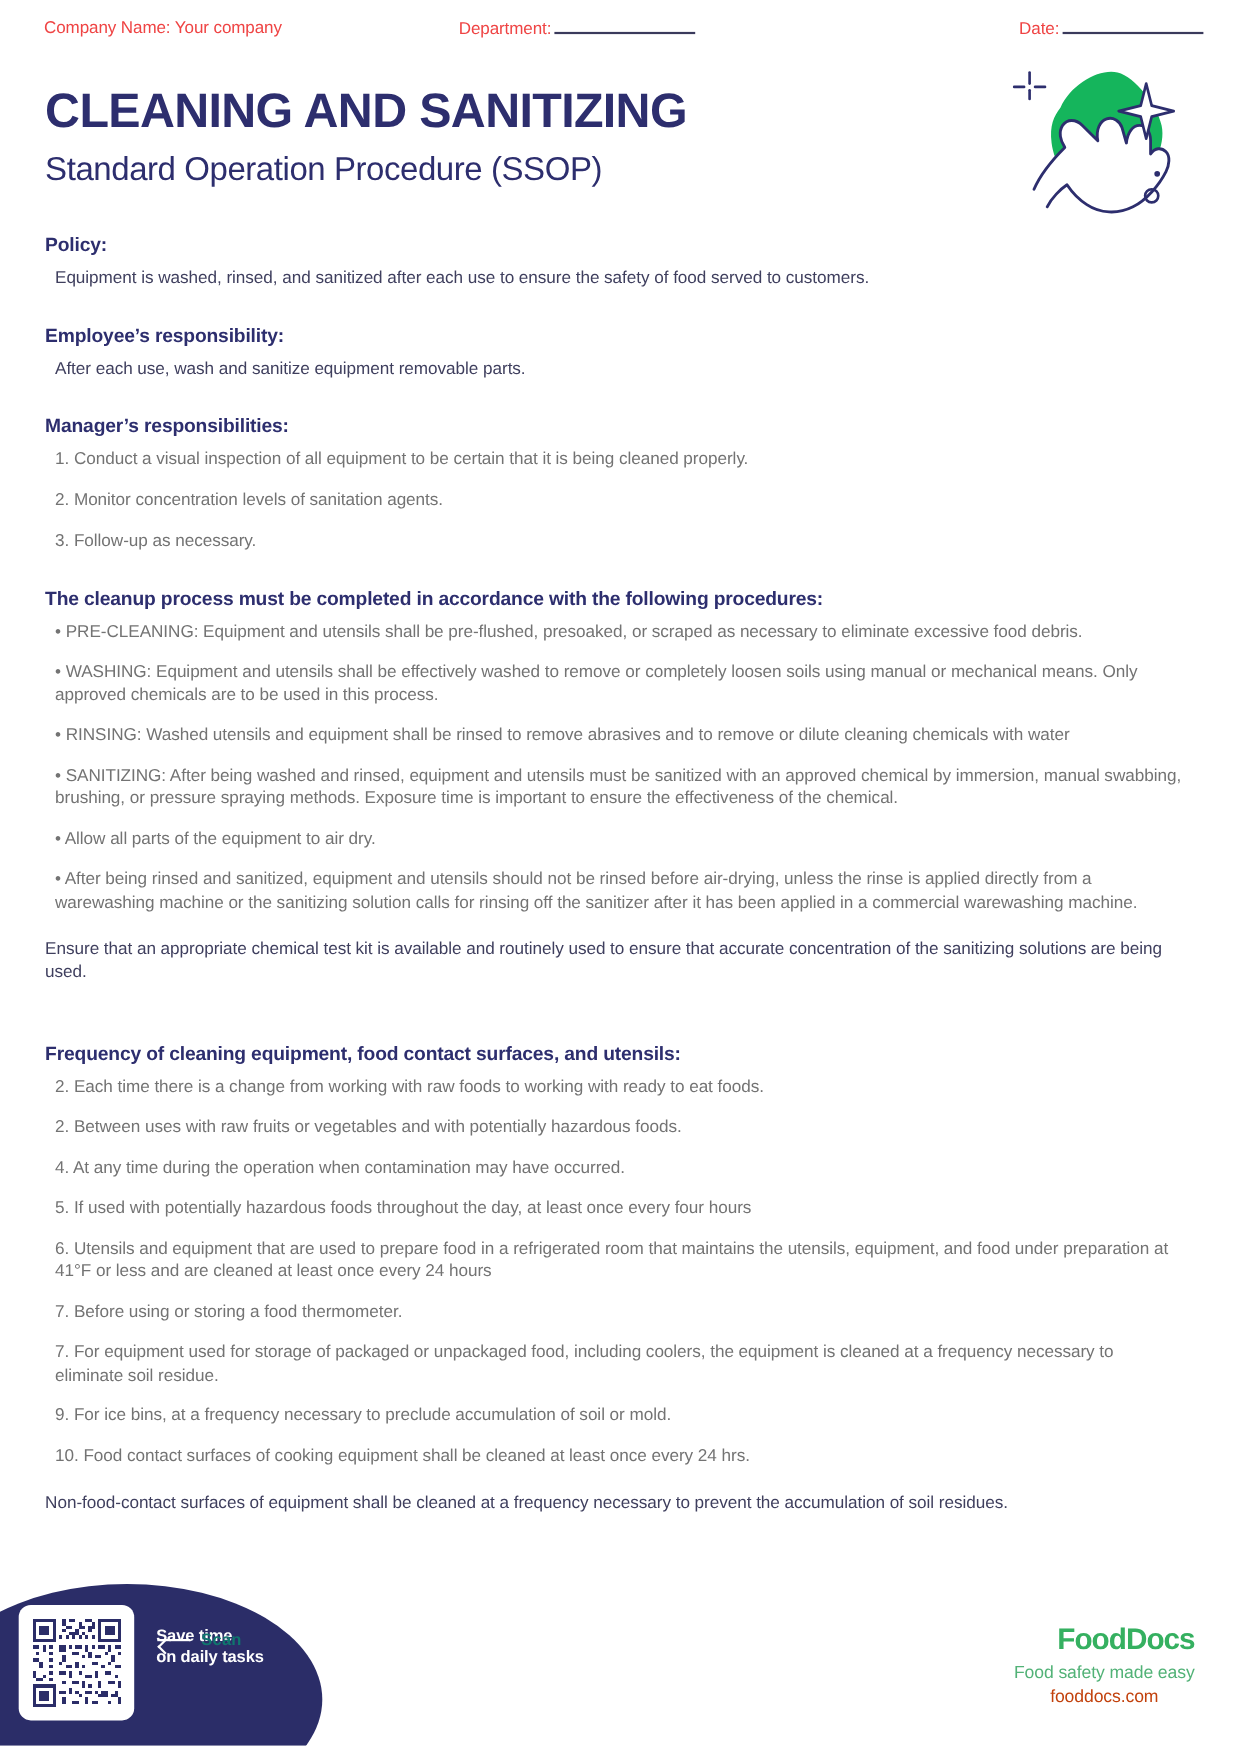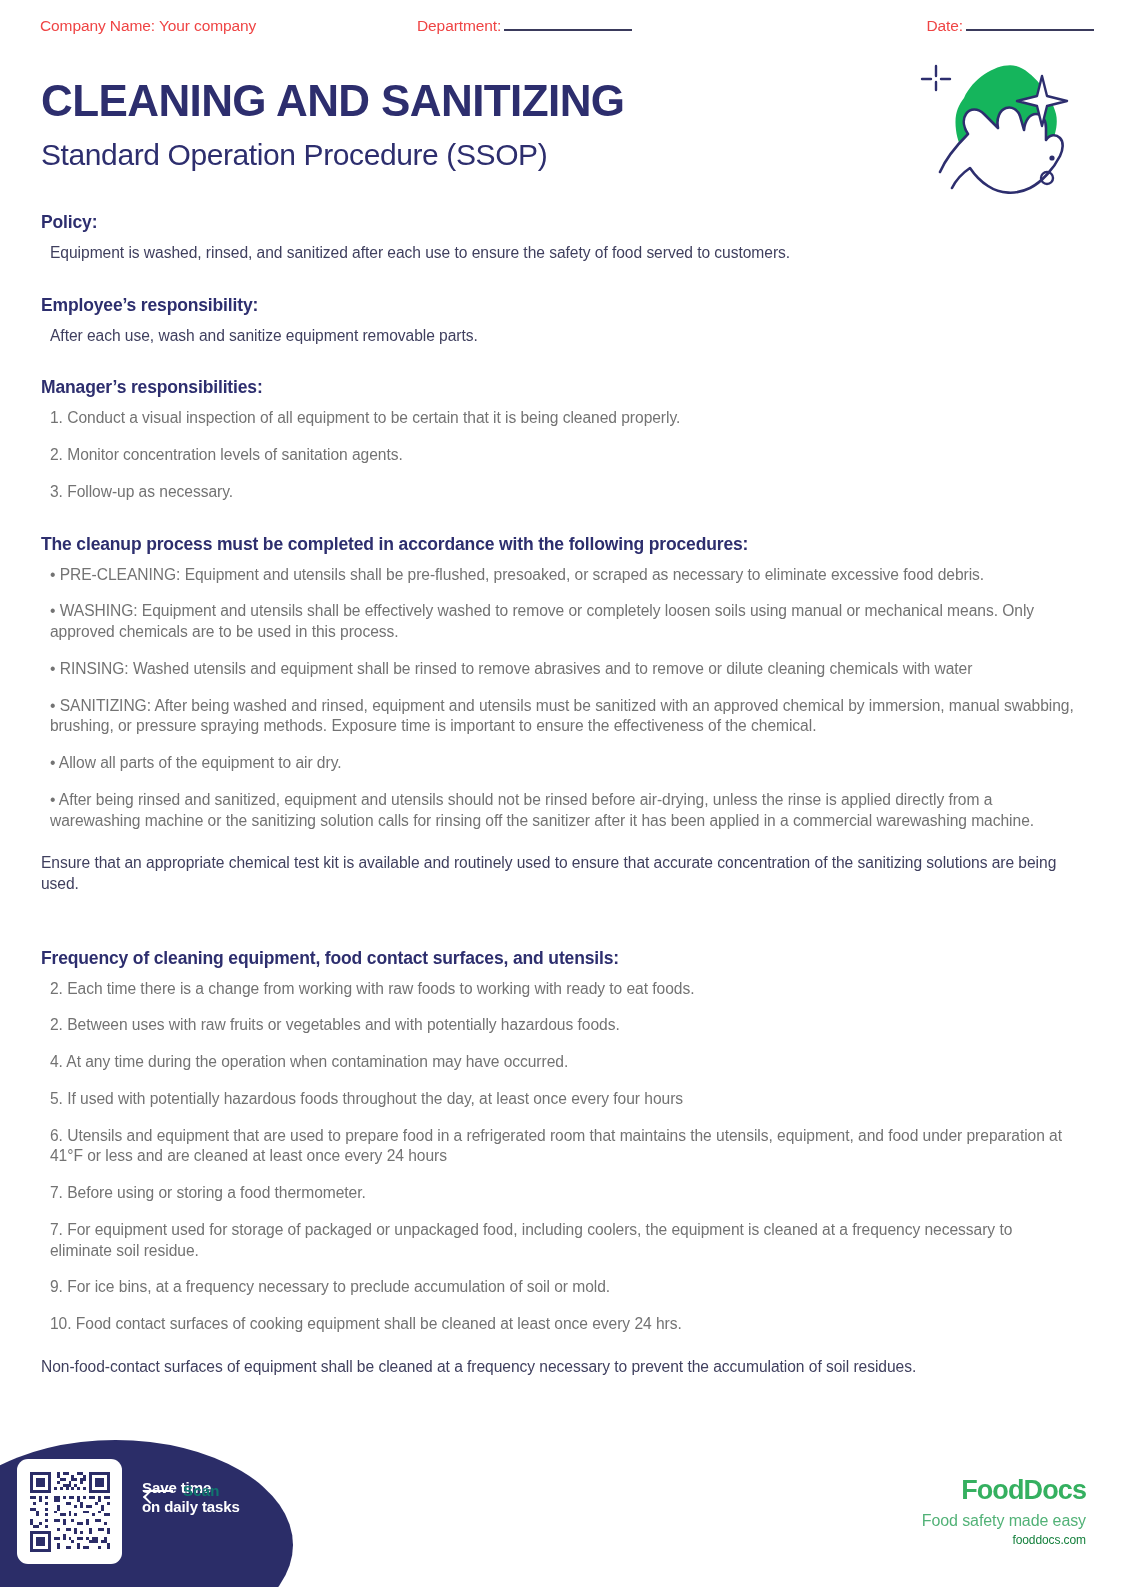--- a/index.html
+++ b/index.html
@@ -202,21 +202,21 @@
     border-bottom: 2px solid #ffffff;
     transform: rotate(45deg);
     transform-origin: left bottom;
   }
 
   
   .brand {
     position: absolute;
     right: 48px;
     top: 1477px;
-    text-align: right;
+    text-align: center;
   }
   .brand-logo {
     display: flex;
     align-items: center;
     justify-content: flex-end;
     font-size: 27px;
     font-weight: 700;
     color: #35b060;
     letter-spacing: -0.9px;
     line-height: 1;
@@ -226,22 +226,22 @@
     display: inline-block;
   }
   .brand-tag {
     font-size: 16px;
     color: #52b277;
     margin-top: 7px;
     letter-spacing: -0.1px;
     line-height: 1.25;
   }
   .brand-url {
-    font-size: 12px;
-    color: #15803d;
+    font-size: 16px;
+    color: #c2410c;
     margin-top: 2px;
     letter-spacing: -0.1px;
     line-height: 1.25;
   }
 </style>
 </head>
 <body>
 
 <div class="page">
 

